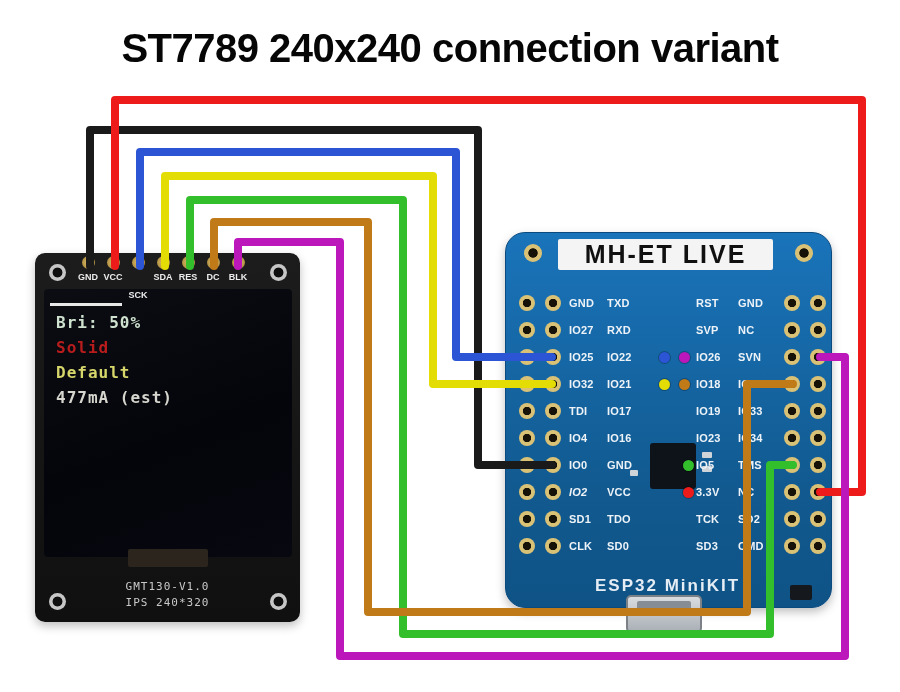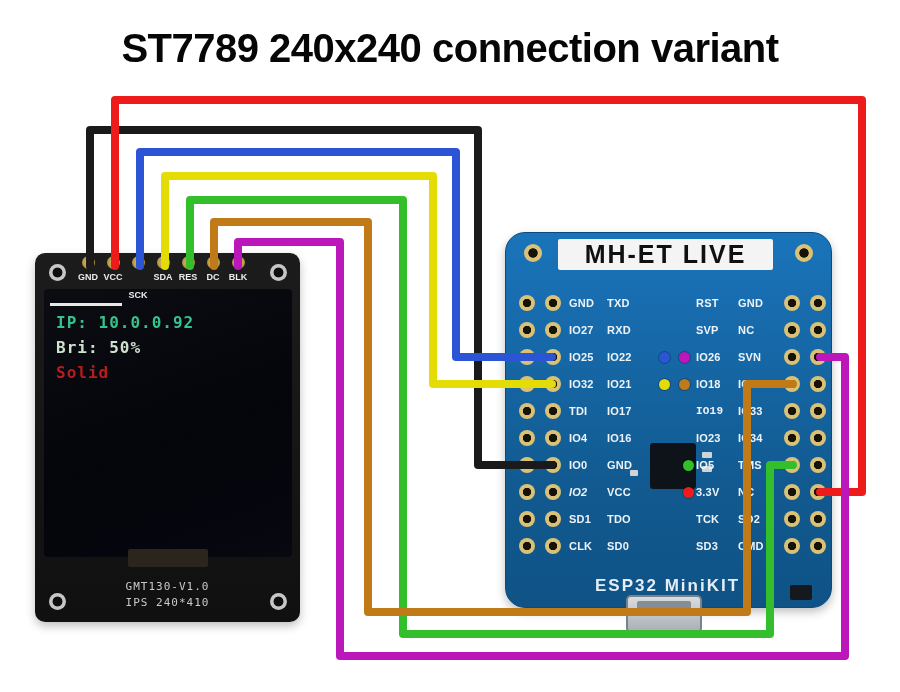--- a/index.html
+++ b/index.html
@@ -56,24 +56,24 @@
 </head>
 <body>
 
 <div class="canvas">
 
   <div class="title">ST7789 240x240 connection variant</div>
 
   <div class="display-pcb"></div>
   <div class="screen"></div>
   <div class="screen-sep"></div>
-  <div class="screen-lines" id="screen-lines"><div style="color: rgb(54, 194, 141);">IP: 10.0.0.92</div><div style="color: rgb(207, 226, 207);">Bri: 50%</div><div style="color: #b91c1c;">Solid</div></div>
+  <div class="screen-lines" id="screen-lines"><div style="color: rgb(207, 226, 207);">Bri: 50%</div><div style="color: #b91c1c;">Solid</div><div style="color: rgb(214, 214, 107);">Default</div><div style="color: rgb(214, 214, 207);">477mA (est)</div></div>
   <div class="flex-tab"></div>
   <div class="silk" style="top:580px">GMT130-V1.0</div>
-  <div class="silk" style="top:596px">IPS 240*410</div>
+  <div class="silk" style="top:596px">IPS 240*320</div>
 
   <div class="esp-board"></div>
   <div class="brand-strip">MH-ET LIVE</div>
   <div class="chip"></div>
   <div class="smd" style="left:702px;top:452px;width:10px;height:6px;"></div>
   <div class="smd" style="left:702px;top:466px;width:10px;height:6px;"></div>
   <div class="smd" style="left:630px;top:470px;width:8px;height:6px;"></div>
   <div class="model-text">ESP32 MiniKIT</div>
   <div class="usb"></div>
   <div class="usb-slot"></div>
@@ -161,21 +161,21 @@
       <div class="pin-label" style="left: 569px; top: 540px;">CLK</div>
       <div class="pin-label" style="left: 607px; top: 540px;">SD0</div>
       <div class="pin-label" style="left: 696px; top: 297px;">RST</div>
       <div class="pin-label" style="left: 738px; top: 297px;">GND</div>
       <div class="pin-label" style="left: 696px; top: 324px;">SVP</div>
       <div class="pin-label" style="left: 738px; top: 324px;">NC</div>
       <div class="pin-label" style="left: 696px; top: 351px;">IO26</div>
       <div class="pin-label" style="left: 738px; top: 351px;">SVN</div>
       <div class="pin-label" style="left: 696px; top: 378px;">IO18</div>
       <div class="pin-label" style="left: 738px; top: 378px;">IO35</div>
-      <div class="pin-label" style="left: 696px; top: 405px; font-family: Liberation Mono, monospace;">IO19</div>
+      <div class="pin-label" style="left: 696px; top: 405px;">IO19</div>
       <div class="pin-label" style="left: 738px; top: 405px;">IO33</div>
       <div class="pin-label" style="left: 696px; top: 432px;">IO23</div>
       <div class="pin-label" style="left: 738px; top: 432px;">IO34</div>
       <div class="pin-label" style="left: 696px; top: 459px;">IO5</div>
       <div class="pin-label" style="left: 738px; top: 459px;">TMS</div>
       <div class="pin-label" style="left: 696px; top: 486px;">3.3V</div>
       <div class="pin-label" style="left: 738px; top: 486px;">NC</div>
       <div class="pin-label" style="left: 696px; top: 513px;">TCK</div>
       <div class="pin-label" style="left: 738px; top: 513px;">SD2</div>
       <div class="pin-label" style="left: 696px; top: 540px;">SD3</div>

